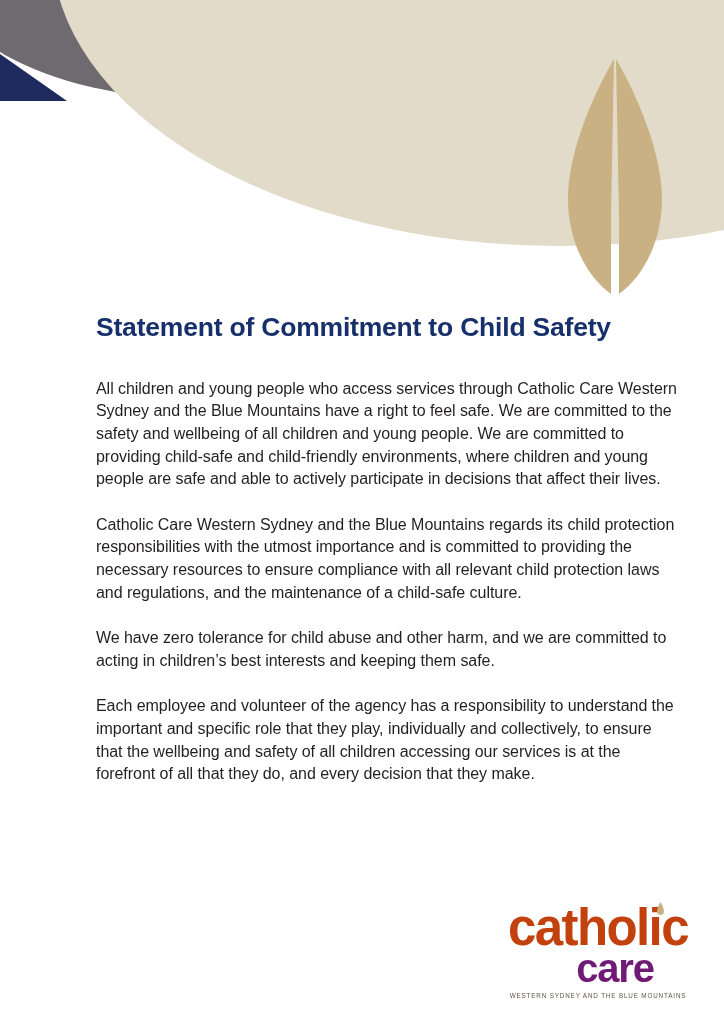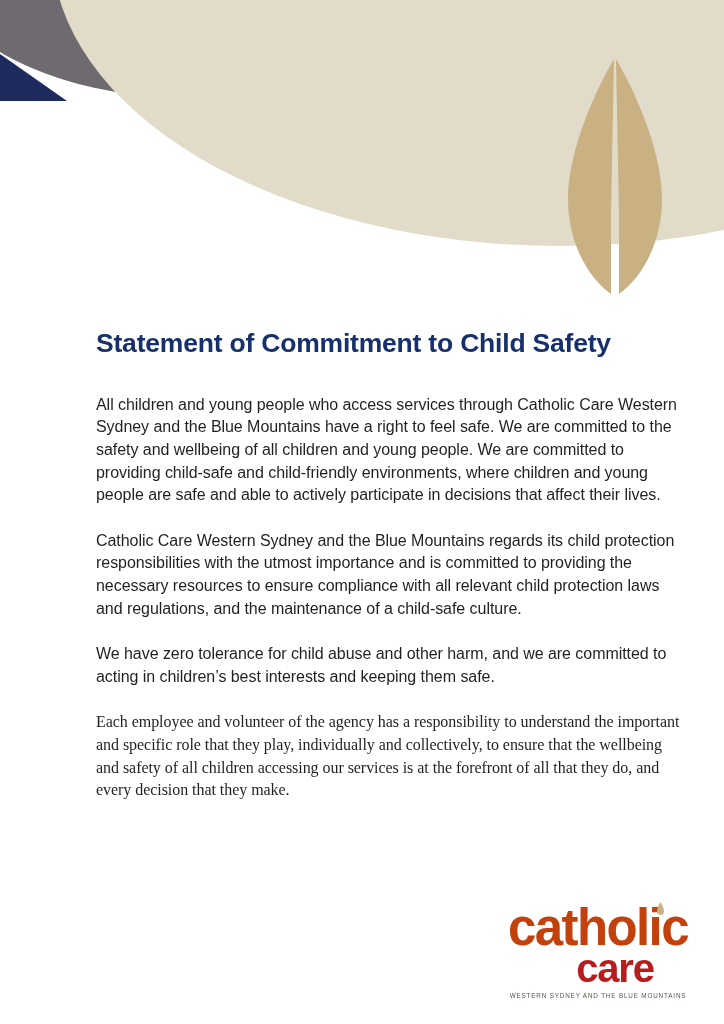--- a/index.html
+++ b/index.html
@@ -36,34 +36,33 @@
     top: 312px;
     left: 96px;
     width: 586px;
   }
 
   #page-title {
     font-size: 26.5px;
     font-weight: bold;
     color: #17306B;
     letter-spacing: -0.2px;
-    margin: 16px 0 34px 0;
+    margin: 0 0 34px 0;
     line-height: 1.2;
   }
 
   .body-paragraph {
     font-size: 16px;
     line-height: 22.6px;
     color: #221F1F;
     margin: 0 0 23px 0;
     letter-spacing: -0.05px;
   }
   .body-paragraph:last-child {
     margin-bottom: 16px;
-    font-family: Liberation Serif, serif;
   }
 
   
   #footer-logo {
     position: absolute;
     left: 508px;
     top: 905px;
     width: 180px;
     text-align: center;
   }
@@ -76,21 +75,21 @@
     font-size: 51px;
     font-weight: bold;
     color: #c2410c;
     letter-spacing: -1.6px;
     line-height: 0.92;
   }
   #logo-word-care {
     display: block;
     font-size: 40px;
     font-weight: bold;
-    color: #b91c1c;
+    color: #701a75;
     letter-spacing: -1.2px;
     line-height: 0.82;
     margin-left: 34px;
   }
   #logo-leaf-dot {
     position: absolute;
     right: 24px;
     top: -3px;
     width: 7px;
     height: 13px;

